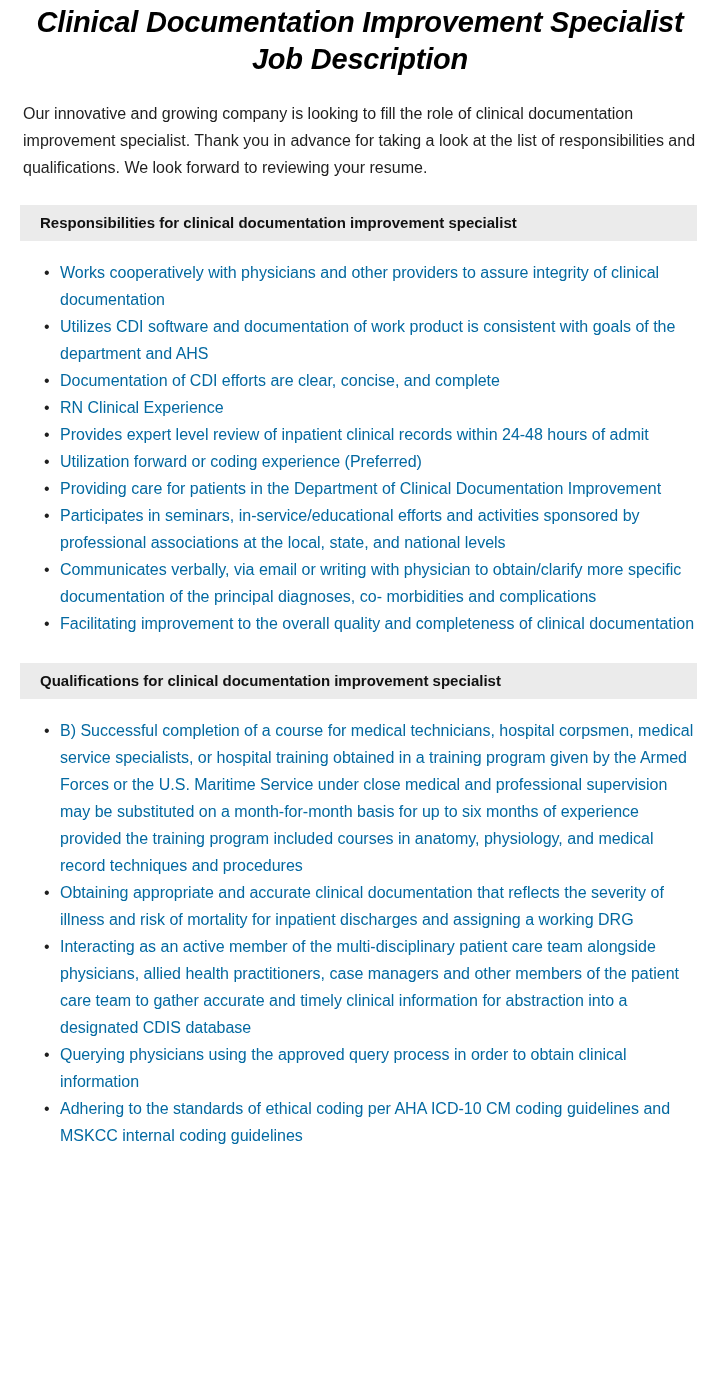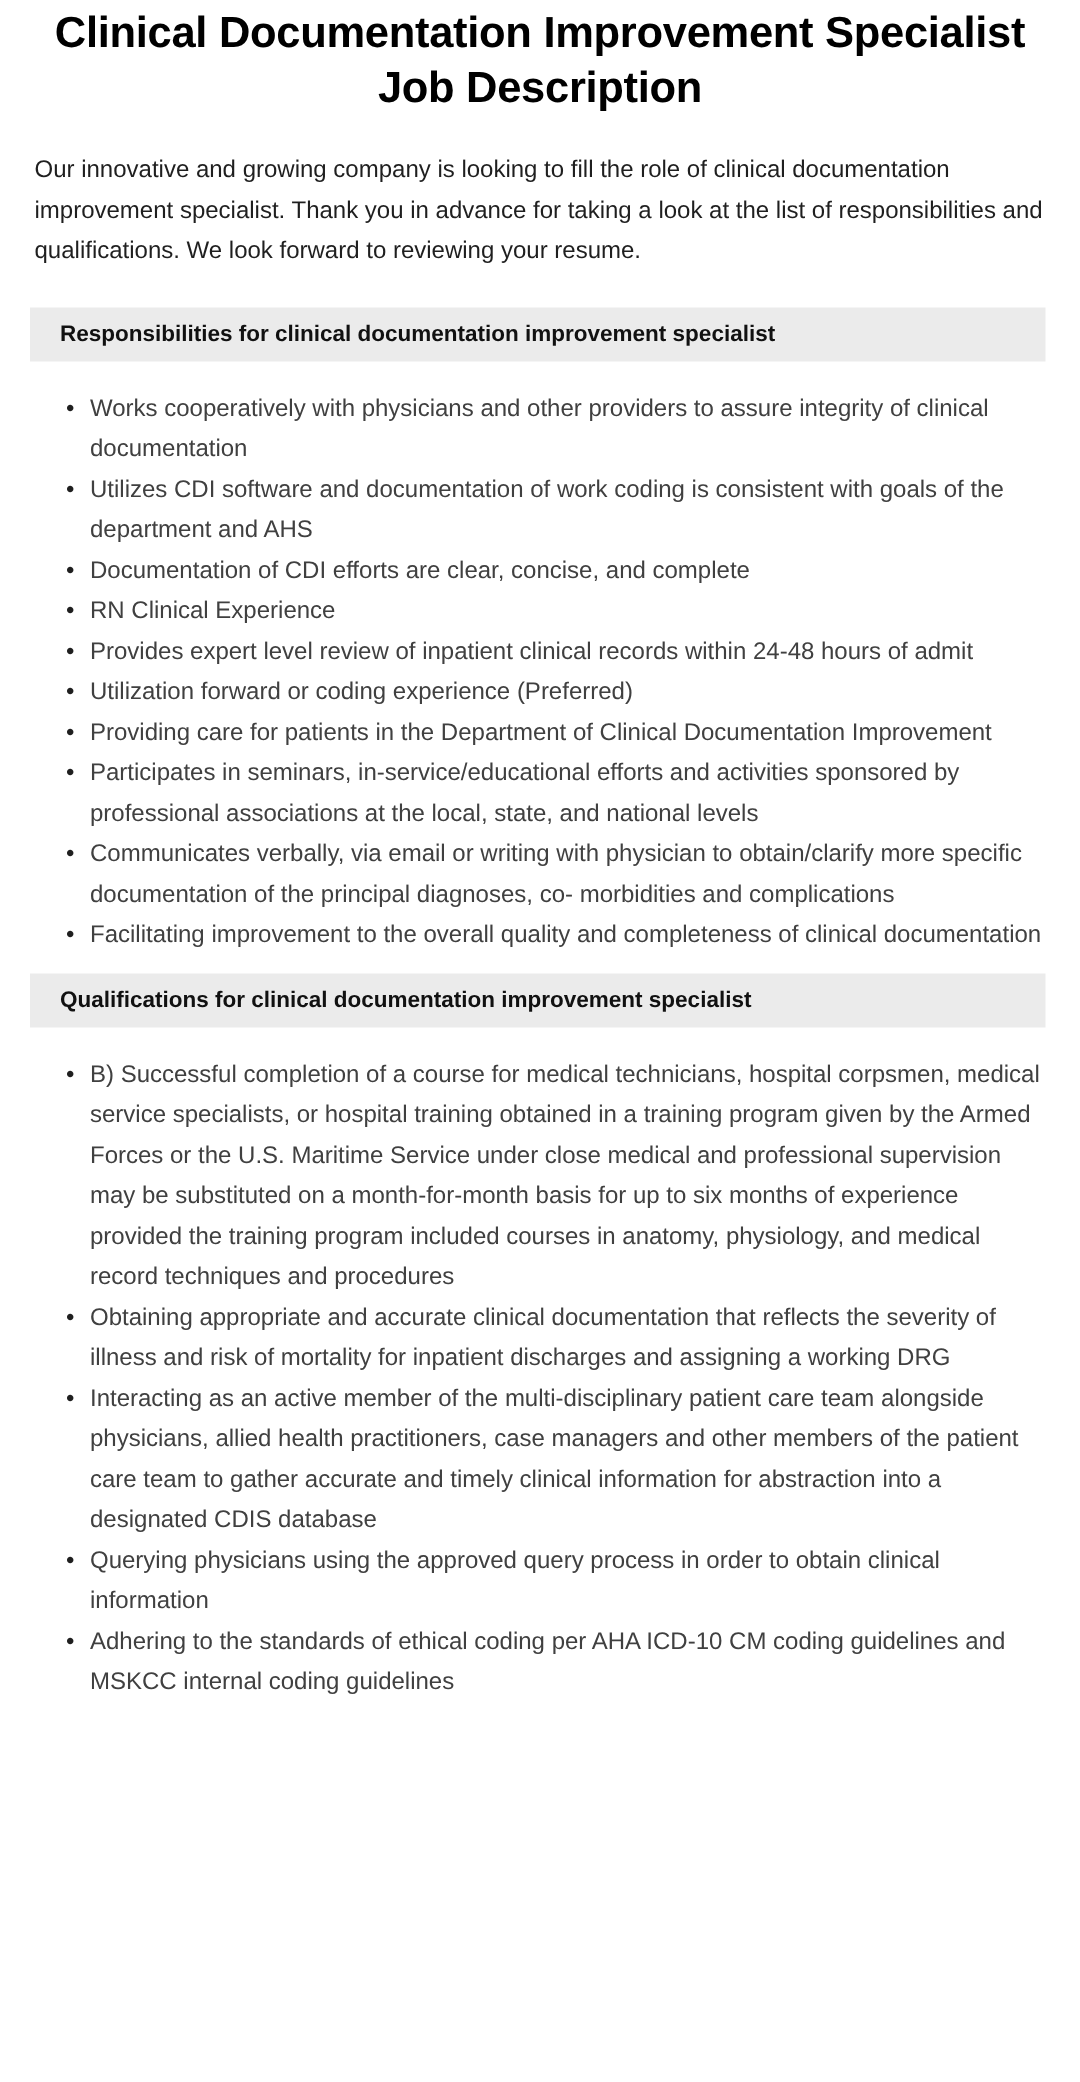--- a/index.html
+++ b/index.html
@@ -21,50 +21,51 @@
   }
   .doc-title {
     margin: 0;
     padding: 4px 8px 0 8px;
     font-size: 29px;
     line-height: 37px;
     font-weight: bold;
     text-align: center;
     letter-spacing: -0.2px;
     color: #000000;
+    font-style: italic;
   }
   .intro {
     margin: 0;
     padding: 22px 24px 0 23px;
     font-size: 16px;
     line-height: 27px;
     color: #1f1f1f;
   }
   .section-band {
     margin: 24px 23px 0 20px;
     padding: 8px 0 9px 20px;
     background: #ebebeb;
     font-size: 15px;
     line-height: 19px;
     font-weight: bold;
     color: #111111;
   }
   .band-gap-top {
-    margin-top: 12px;
+    margin-top: 26px;
   }
   ul.bullets {
     margin: 0;
     padding: 18px 24px 0 44px;
     list-style: none;
   }
   ul.bullets li {
     position: relative;
     font-size: 16px;
     line-height: 27px;
-    color: #404040;
+    color: #0369a1;
     padding-left: 16px;
     margin: 0 0 0 0;
   }
   ul.bullets li::before {
     content: "\2022";
     position: absolute;
     left: 0;
     top: 0;
     font-size: 16px;
     line-height: 27px;
@@ -80,21 +81,21 @@
 <div class="page">
 
   <h1 class="doc-title">Clinical Documentation Improvement Specialist Job Description</h1>
 
   <p class="intro">Our innovative and growing company is looking to fill the role of clinical documentation improvement specialist. Thank you in advance for taking a look at the list of responsibilities and qualifications. We look forward to reviewing your resume.</p>
 
   <div class="section-band">Responsibilities for clinical documentation improvement specialist</div>
 
   <ul class="bullets">
     <li>Works cooperatively with physicians and other providers to assure integrity of clinical documentation</li>
-    <li>Utilizes CDI software and documentation of work coding is consistent with goals of the department and AHS</li>
+    <li>Utilizes CDI software and documentation of work product is consistent with goals of the department and AHS</li>
     <li>Documentation of CDI efforts are clear, concise, and complete</li>
     <li>RN Clinical Experience</li>
     <li>Provides expert level review of inpatient clinical records within 24-48 hours of admit</li>
     <li>Utilization forward or coding experience (Preferred)</li>
     <li>Providing care for patients in the Department of Clinical Documentation Improvement</li>
     <li>Participates in seminars, in-service/educational efforts and activities sponsored by professional associations at the local, state, and national levels</li>
     <li>Communicates verbally, via email or writing with physician to obtain/clarify more specific documentation of the principal diagnoses, co- morbidities and complications</li>
     <li>Facilitating improvement to the overall quality and completeness of clinical documentation</li>
   </ul>
 

